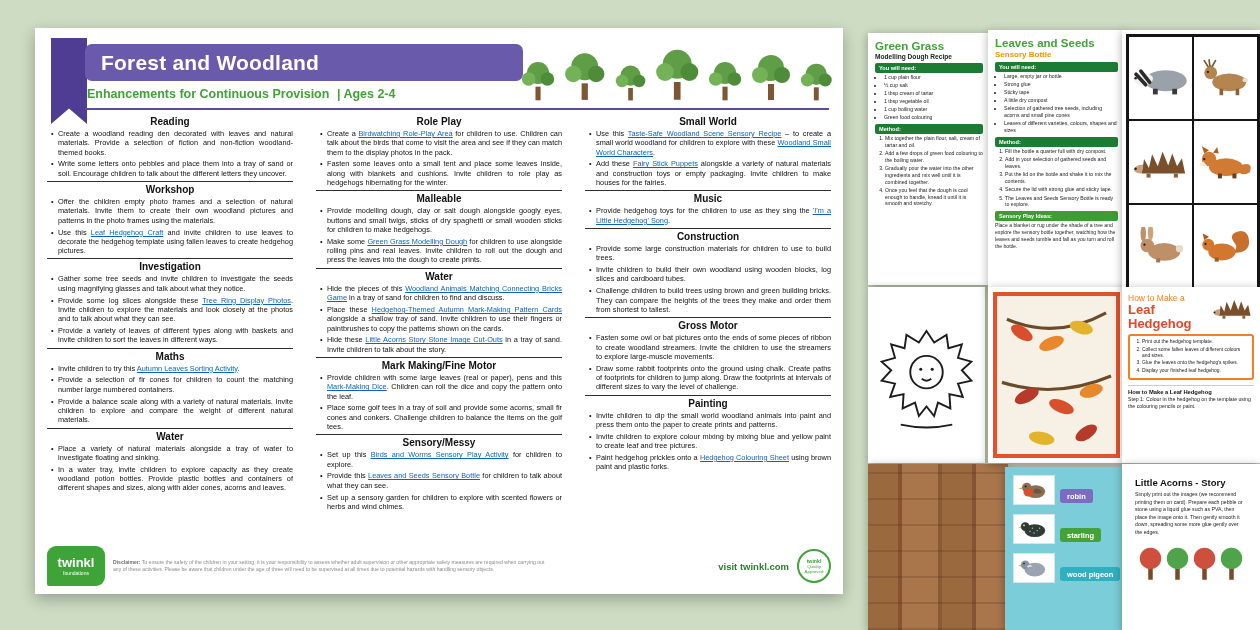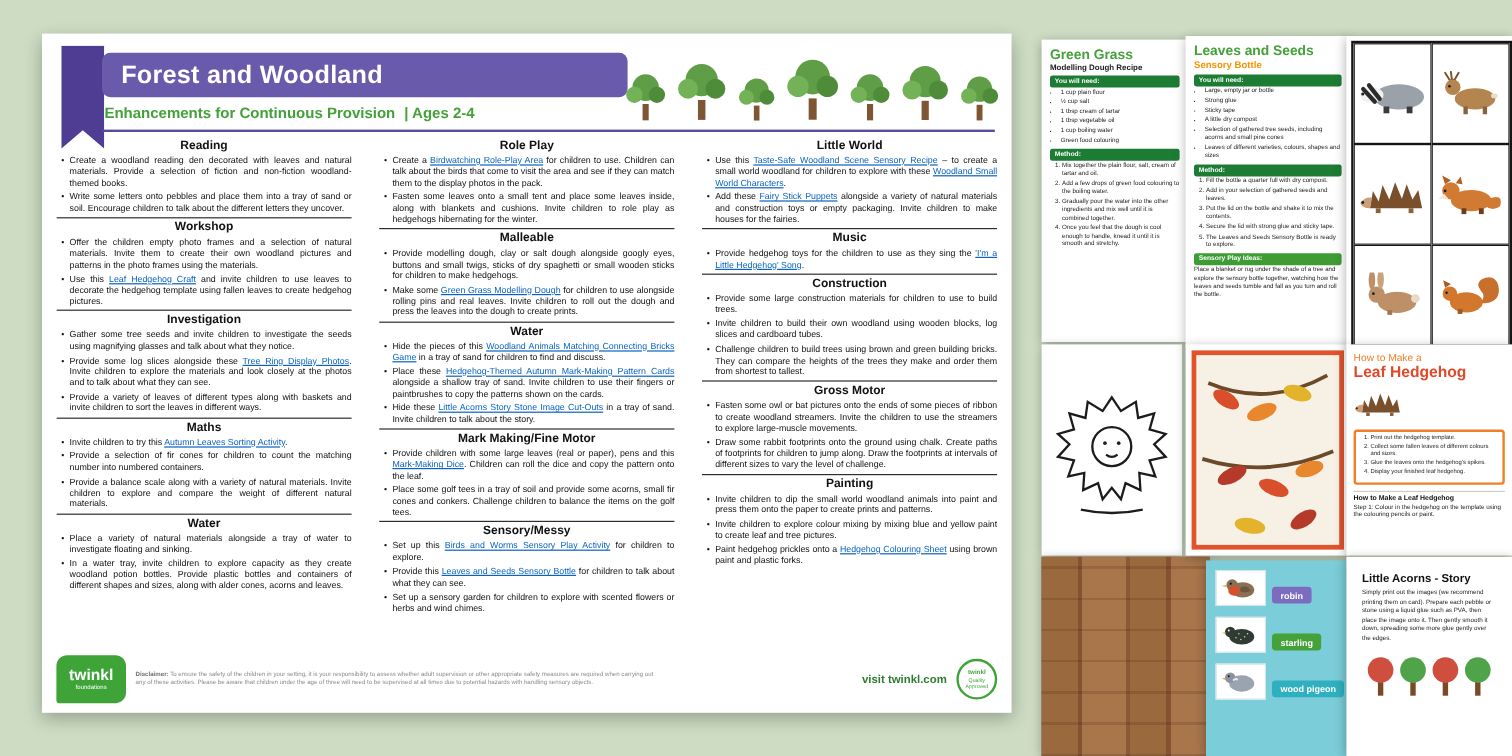--- a/index.html
+++ b/index.html
@@ -70,21 +70,21 @@
   .tiny-p div{font-size:5.1px;line-height:1.35;color:#222;margin-top:1px;}
 
   .agrid{width:100%;height:100%;display:grid;grid-template-columns:1fr 1fr;grid-auto-rows:1fr;border:2px solid #151515;}
   .acell{border:1px solid #151515;display:flex;align-items:center;justify-content:center;overflow:hidden;background:#fff;}
   .acell svg{width:92%;height:auto;}
 
   .bw svg{width:100%;height:100%;}
   .photo{width:100%;height:100%;border:4px solid #e2532c;box-sizing:border-box;background:#f6f1e4;overflow:hidden;}
   .photo svg{width:100%;height:100%;display:block;}
 
-  .howto-top{display:flex;gap:4px;align-items:flex-start;flex-direction:column;}
+  .howto-top{display:flex;gap:4px;align-items:flex-start;}
   .howto-titles{flex:1;}
   .ht1{color:#f0812a;font-size:8.5px;}
   .ht2{color:#e2482a;font-weight:bold;font-size:13px;line-height:1.05;}
   .hh svg{width:42px;height:28px;}
   .steps{margin:4px 0 0;padding:3px 3px 3px 12px;font-size:4.9px;line-height:1.3;border:2px solid #f07f26;border-radius:3px;color:#222;}
   .steps li{margin-bottom:1px;}
   .f-sep{height:1px;background:#ccc;margin:5px 0 3px;}
   .f-head{font-size:5.8px;font-weight:bold;color:#111;}
   .f-text{font-size:5.2px;line-height:1.3;color:#222;margin-top:1px;}
 
@@ -179,21 +179,21 @@
             <ul class="bullets">
               <li><span>Gather some tree seeds and invite children to investigate the seeds using magnifying glasses and talk about what they notice.</span></li>
               <li><span>Provide some log slices alongside these </span><span class="lnk">Tree Ring Display Photos</span><span>. Invite children to explore the materials and look closely at the photos and to talk about what they can see.</span></li>
               <li><span>Provide a variety of leaves of different types along with baskets and invite children to sort the leaves in different ways.</span></li>
             </ul>
           </div>
           <div class="section">
             <div class="sec-title">Maths</div>
             <ul class="bullets">
               <li><span>Invite children to try this </span><span class="lnk">Autumn Leaves Sorting Activity</span><span>.</span></li>
-              <li><span>Provide a selection of fir cones for children to count the matching number into numbered containers.</span></li>
+              <li><span>Provide a selection of fir cones for children to count the matching number large numbered containers.</span></li>
               <li><span>Provide a balance scale along with a variety of natural materials. Invite children to explore and compare the weight of different natural materials.</span></li>
             </ul>
           </div>
           <div class="section">
             <div class="sec-title">Water</div>
             <ul class="bullets">
               <li><span>Place a variety of natural materials alongside a tray of water to investigate floating and sinking.</span></li>
               <li><span>In a water tray, invite children to explore capacity as they create woodland potion bottles. Provide plastic bottles and containers of different shapes and sizes, along with alder cones, acorns and leaves.</span></li>
             </ul>
           </div>
@@ -232,21 +232,21 @@
             <div class="sec-title">Sensory/Messy</div>
             <ul class="bullets">
               <li><span>Set up this </span><span class="lnk">Birds and Worms Sensory Play Activity</span><span> for children to explore.</span></li>
               <li><span>Provide this </span><span class="lnk">Leaves and Seeds Sensory Bottle</span><span> for children to talk about what they can see.</span></li>
               <li><span>Set up a sensory garden for children to explore with scented flowers or herbs and wind chimes.</span></li>
             </ul>
           </div>
         </div>
         <div class="col">
           <div class="section first">
-            <div class="sec-title">Little World</div>
+            <div class="sec-title">Small World</div>
             <ul class="bullets">
               <li><span>Use this </span><span class="lnk">Taste-Safe Woodland Scene Sensory Recipe</span><span> – to create a small world woodland for children to explore with these </span><span class="lnk">Woodland Small World Characters</span><span>.</span></li>
               <li><span>Add these </span><span class="lnk">Fairy Stick Puppets</span><span> alongside a variety of natural materials and construction toys or empty packaging. Invite children to make houses for the fairies.</span></li>
             </ul>
           </div>
           <div class="section">
             <div class="sec-title">Music</div>
             <ul class="bullets">
               <li><span>Provide hedgehog toys for the children to use as they sing the </span><span class="lnk">'I'm a Little Hedgehog' Song</span><span>.</span></li>
             </ul>

